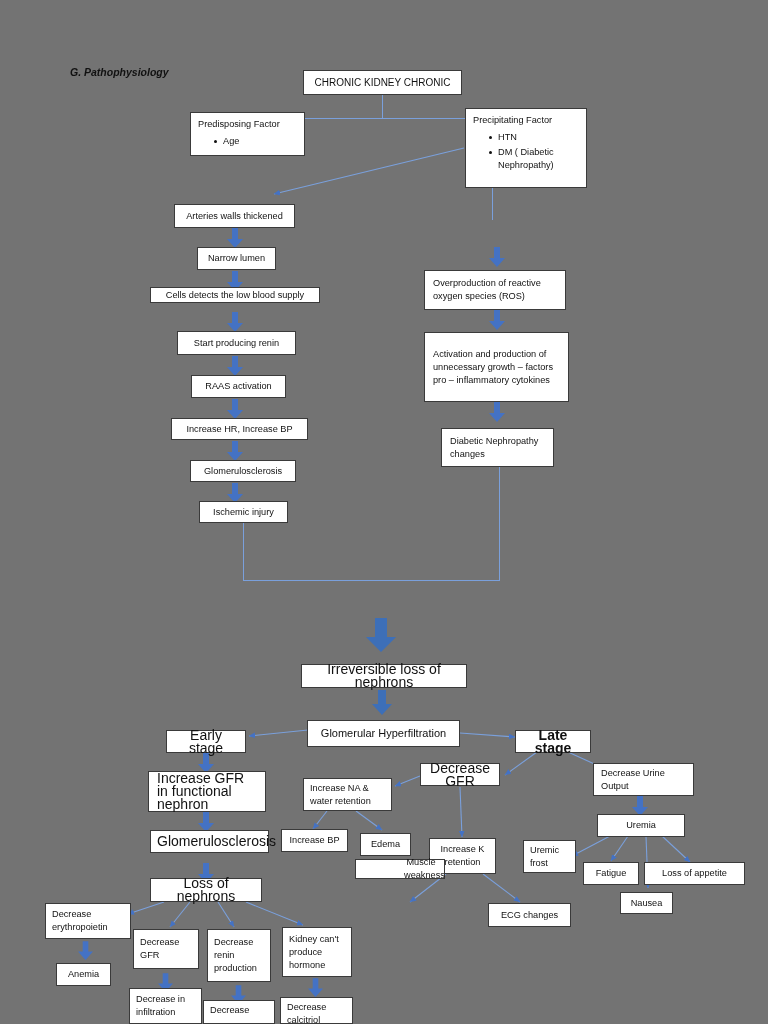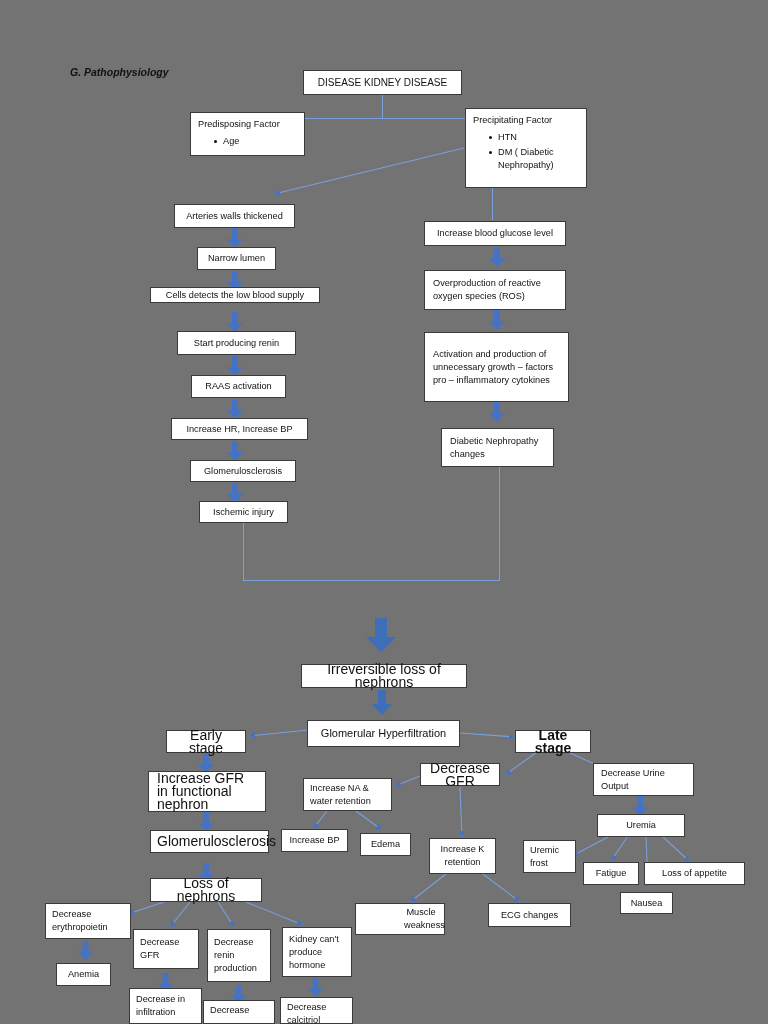--- a/index.html
+++ b/index.html
@@ -262,21 +262,21 @@
         <path d="M5,0 H11 V11 H16 L8,20 L0,11 H5 Z" fill="#4472C4"></path>
       </svg>
   </div>
   <div class="block-arrow" style="left:308px; top:978px;">
     <svg width="15" height="19" viewBox="0 0 16 20">
         <path d="M5,0 H11 V11 H16 L8,20 L0,11 H5 Z" fill="#4472C4"></path>
       </svg>
   </div>
 
   <div class="node title-node" style="left:303px; top:70px; width:159px; height:25px;">
-    <span class="inner">DISEASE KIDNEY DISEASE</span>
+    <span class="inner">CHRONIC KIDNEY CHRONIC</span>
   </div>
 
   <div class="node left-align top-align" style="left:190px; top:112px; width:115px; height:44px; padding:5px 7px;">
     <div class="inner">
       <div>Predisposing Factor</div>
       <div class="bullet-list">
         <div class="bullet-row">
           <span class="bullet-dot"></span>
           <span>Age</span>
         </div>
@@ -318,23 +318,20 @@
   <div class="node" style="left:171px; top:418px; width:137px; height:22px;">
     <span class="inner">Increase HR, Increase BP</span>
   </div>
   <div class="node" style="left:190px; top:460px; width:106px; height:22px;">
     <span class="inner">Glomerulosclerosis</span>
   </div>
   <div class="node" style="left:199px; top:501px; width:89px; height:22px;">
     <span class="inner">Ischemic injury</span>
   </div>
 
-  <div class="node" style="left:424px; top:221px; width:142px; height:25px;">
-    <span class="inner">Increase blood glucose level</span>
-  </div>
   <div class="node left-align" style="left:424px; top:270px; width:142px; height:40px; padding:4px 8px;">
     <span class="inner">Overproduction of reactive oxygen species (ROS)</span>
   </div>
   <div class="node left-align" style="left:424px; top:332px; width:145px; height:70px; padding:5px 8px;">
     <span class="inner">Activation and production of unnecessary growth – factors pro – inflammatory cytokines</span>
   </div>
   <div class="node left-align" style="left:441px; top:428px; width:113px; height:39px; padding:4px 8px;">
     <span class="inner">Diabetic Nephropathy changes</span>
   </div>
 
@@ -372,21 +369,21 @@
   <div class="node" style="left:360px; top:833px; width:51px; height:23px;">
     <span class="inner">Edema</span>
   </div>
 
   <div class="node med-node" style="left:420px; top:763px; width:80px; height:23px;">
     <span class="inner">Decrease GFR</span>
   </div>
   <div class="node" style="left:429px; top:838px; width:67px; height:36px;">
     <span class="inner">Increase K retention</span>
   </div>
-  <div class="node" style="left:355px; top:903px; width:90px; height:32px;padding-left:48px;">
+  <div class="node" style="left:355px; top:859px; width:90px; height:20px;padding-left:48px;">
     <span class="inner">Muscle weakness</span>
   </div>
   <div class="node" style="left:488px; top:903px; width:83px; height:24px;">
     <span class="inner">ECG changes</span>
   </div>
 
   <div class="node left-align" style="left:593px; top:763px; width:101px; height:33px; padding:3px 7px;">
     <span class="inner">Decrease Urine Output</span>
   </div>
   <div class="node" style="left:597px; top:814px; width:88px; height:23px;">

